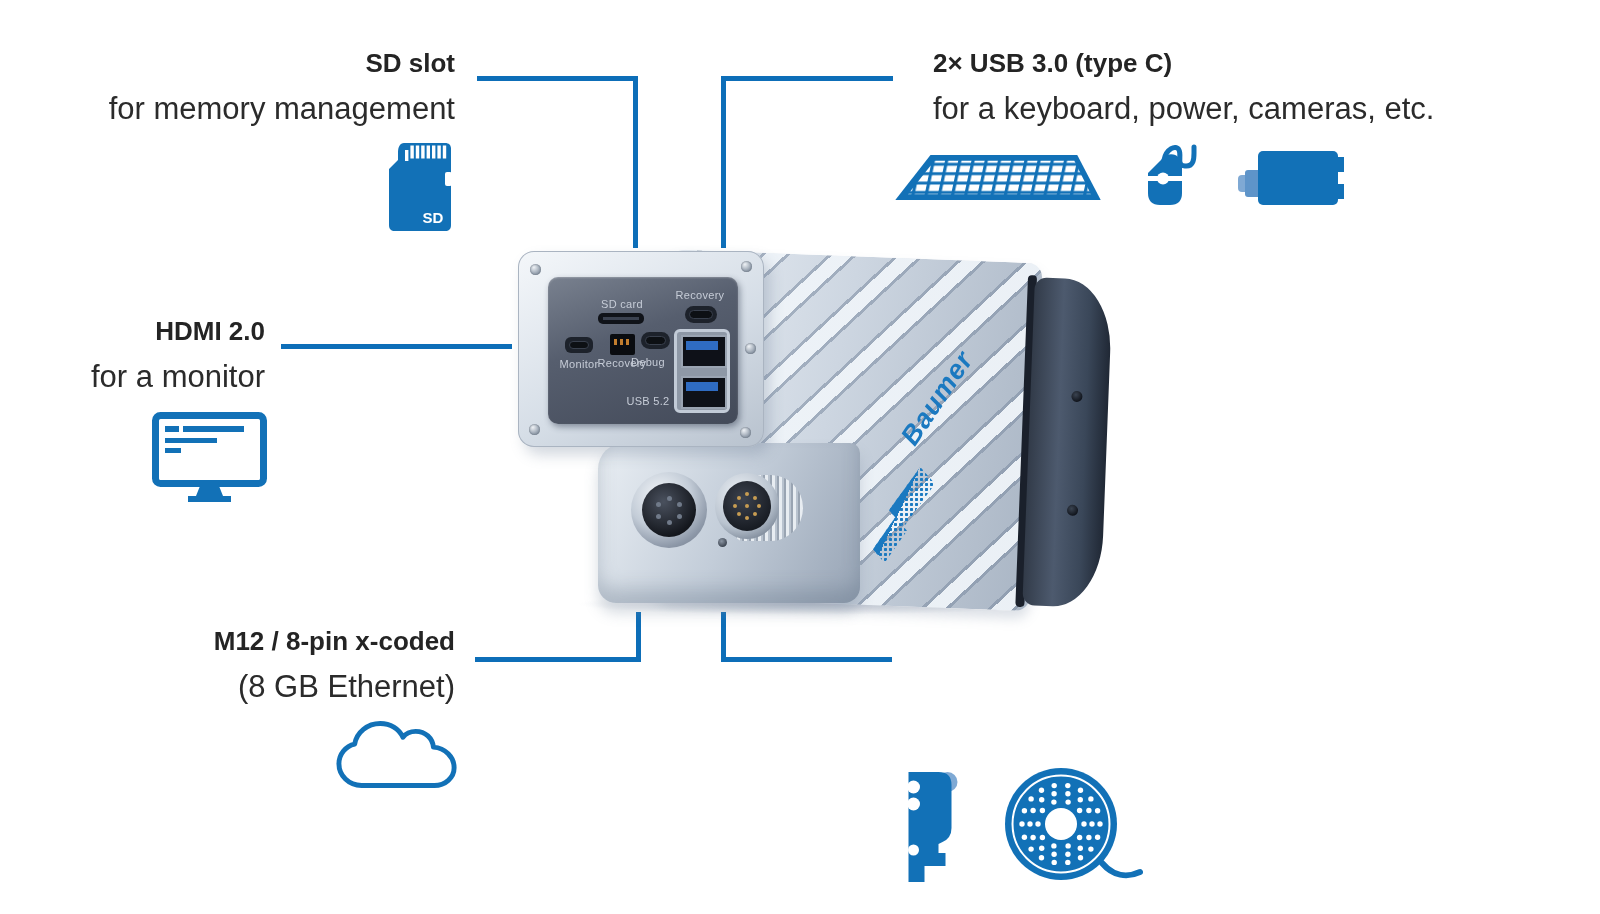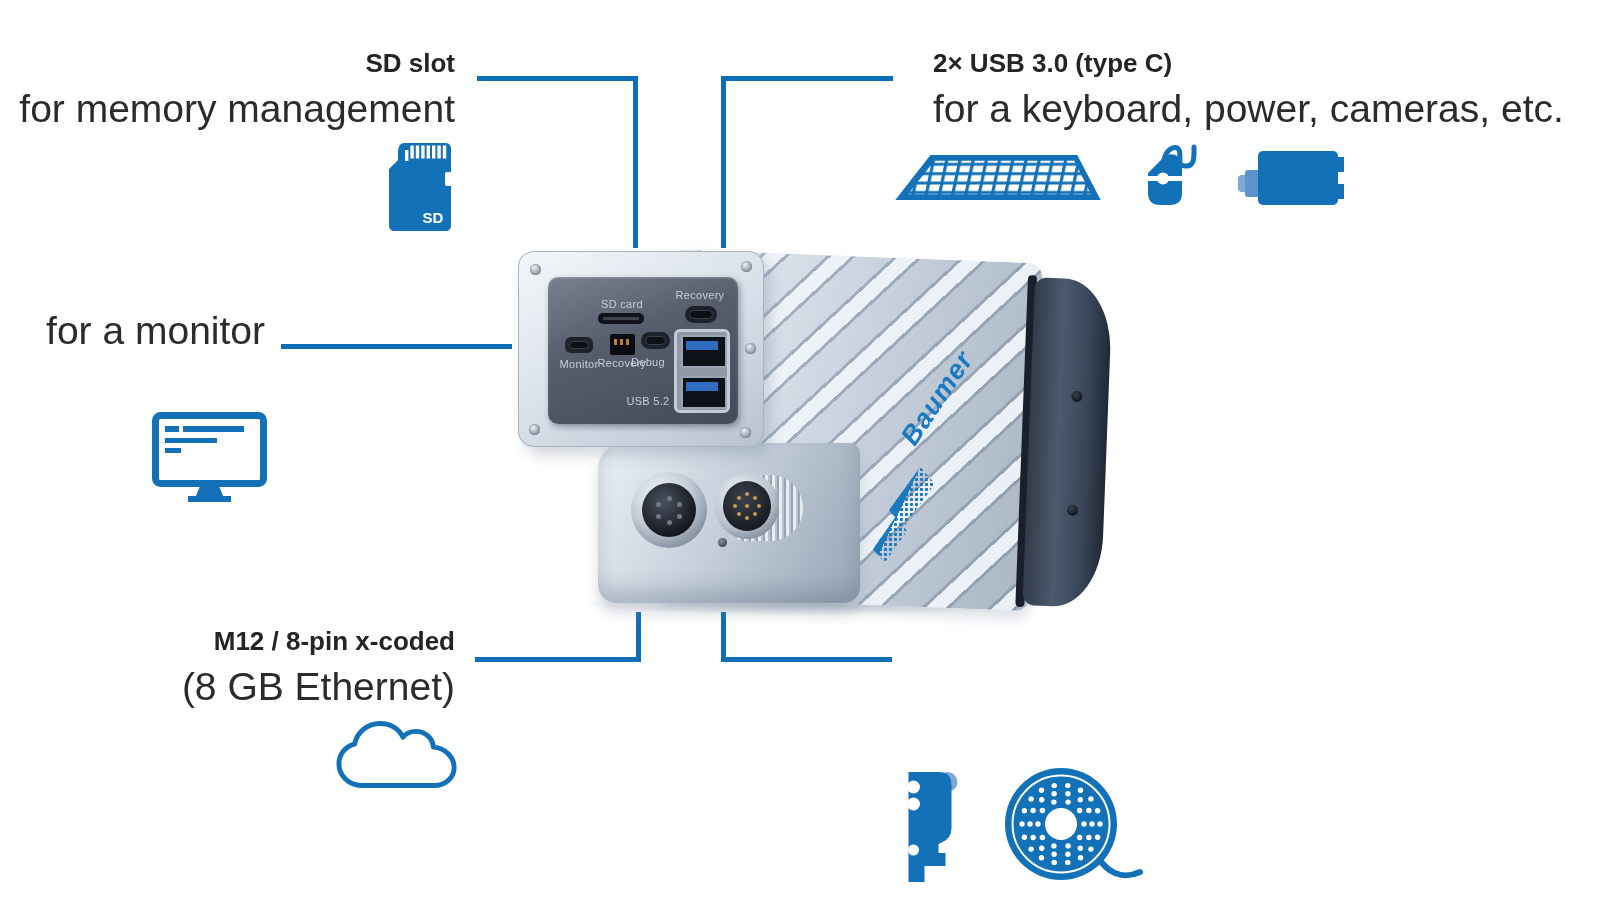--- a/index.html
+++ b/index.html
@@ -4,21 +4,21 @@
 <style>
   html,body{margin:0;padding:0;background:#fff;}
   .stage{position:relative;width:1600px;height:914px;background:#fff;overflow:hidden;
          font-family:"Liberation Sans", sans-serif;color:#242424;}
   :root{
     --accent:#0d6eb8; --icon:#1271b7; --logo:#1b79c0; --txt:#242424;
   }
   
   .callout{position:absolute;white-space:nowrap;}
   .callout .t{font-size:26px;font-weight:bold;line-height:46px;color:var(--txt);}
-  .callout .d{font-size:39px;font-weight:normal;line-height:46px;color:#2b2b2b;}
+  .callout .d{font-size:31px;font-weight:normal;line-height:46px;color:#2b2b2b;}
   .align-r{text-align:right;}
   
   .cline{position:absolute;background:var(--accent);}
   
   .icon{position:absolute;color:var(--icon);}
   .icon svg{display:block;width:100%;height:100%;}
   
   .camera{position:absolute;left:505px;top:245px;width:605px;height:370px;}
   .cam-shadow{position:absolute;left:70px;top:348px;width:470px;height:22px;
     background:radial-gradient(ellipse at 50% 50%, rgba(115,130,155,.35), rgba(115,130,155,0) 70%);}
@@ -153,20 +153,21 @@
     <svg viewBox="0 0 106 58">
       <rect x="0" y="25" width="12" height="17" rx="4" fill="#7fa9d4"></rect>
       <rect x="7" y="20" width="16" height="27" rx="3" fill="#5e94c9"></rect>
       <rect x="20" y="1" width="80" height="54" rx="5" fill="currentColor"></rect>
       <rect x="98" y="7" width="8" height="15" fill="currentColor"></rect>
       <rect x="98" y="34" width="8" height="15" fill="currentColor"></rect>
     </svg>
   </div>
 
   <div class="callout align-r" style="right:1335px;top:308px;">
+    <div class="t">HDMI 2.0</div>
     <div class="d">for a monitor</div>
   </div>
   <div class="icon" style="left:152px;top:412px;width:115px;height:92px;">
     <svg viewBox="0 0 115 92">
       <rect x="3.5" y="3.5" width="108" height="68" rx="5" fill="#fff" stroke="currentColor" stroke-width="7"></rect>
       <rect x="13" y="14" width="14" height="6" fill="currentColor"></rect>
       <rect x="31" y="14" width="61" height="6" fill="currentColor"></rect>
       <rect x="13" y="26" width="52" height="5" fill="currentColor"></rect>
       <rect x="13" y="36" width="16" height="5" fill="currentColor"></rect>
       <path fill="currentColor" d="M48 74h19l4 10H44z"></path>

